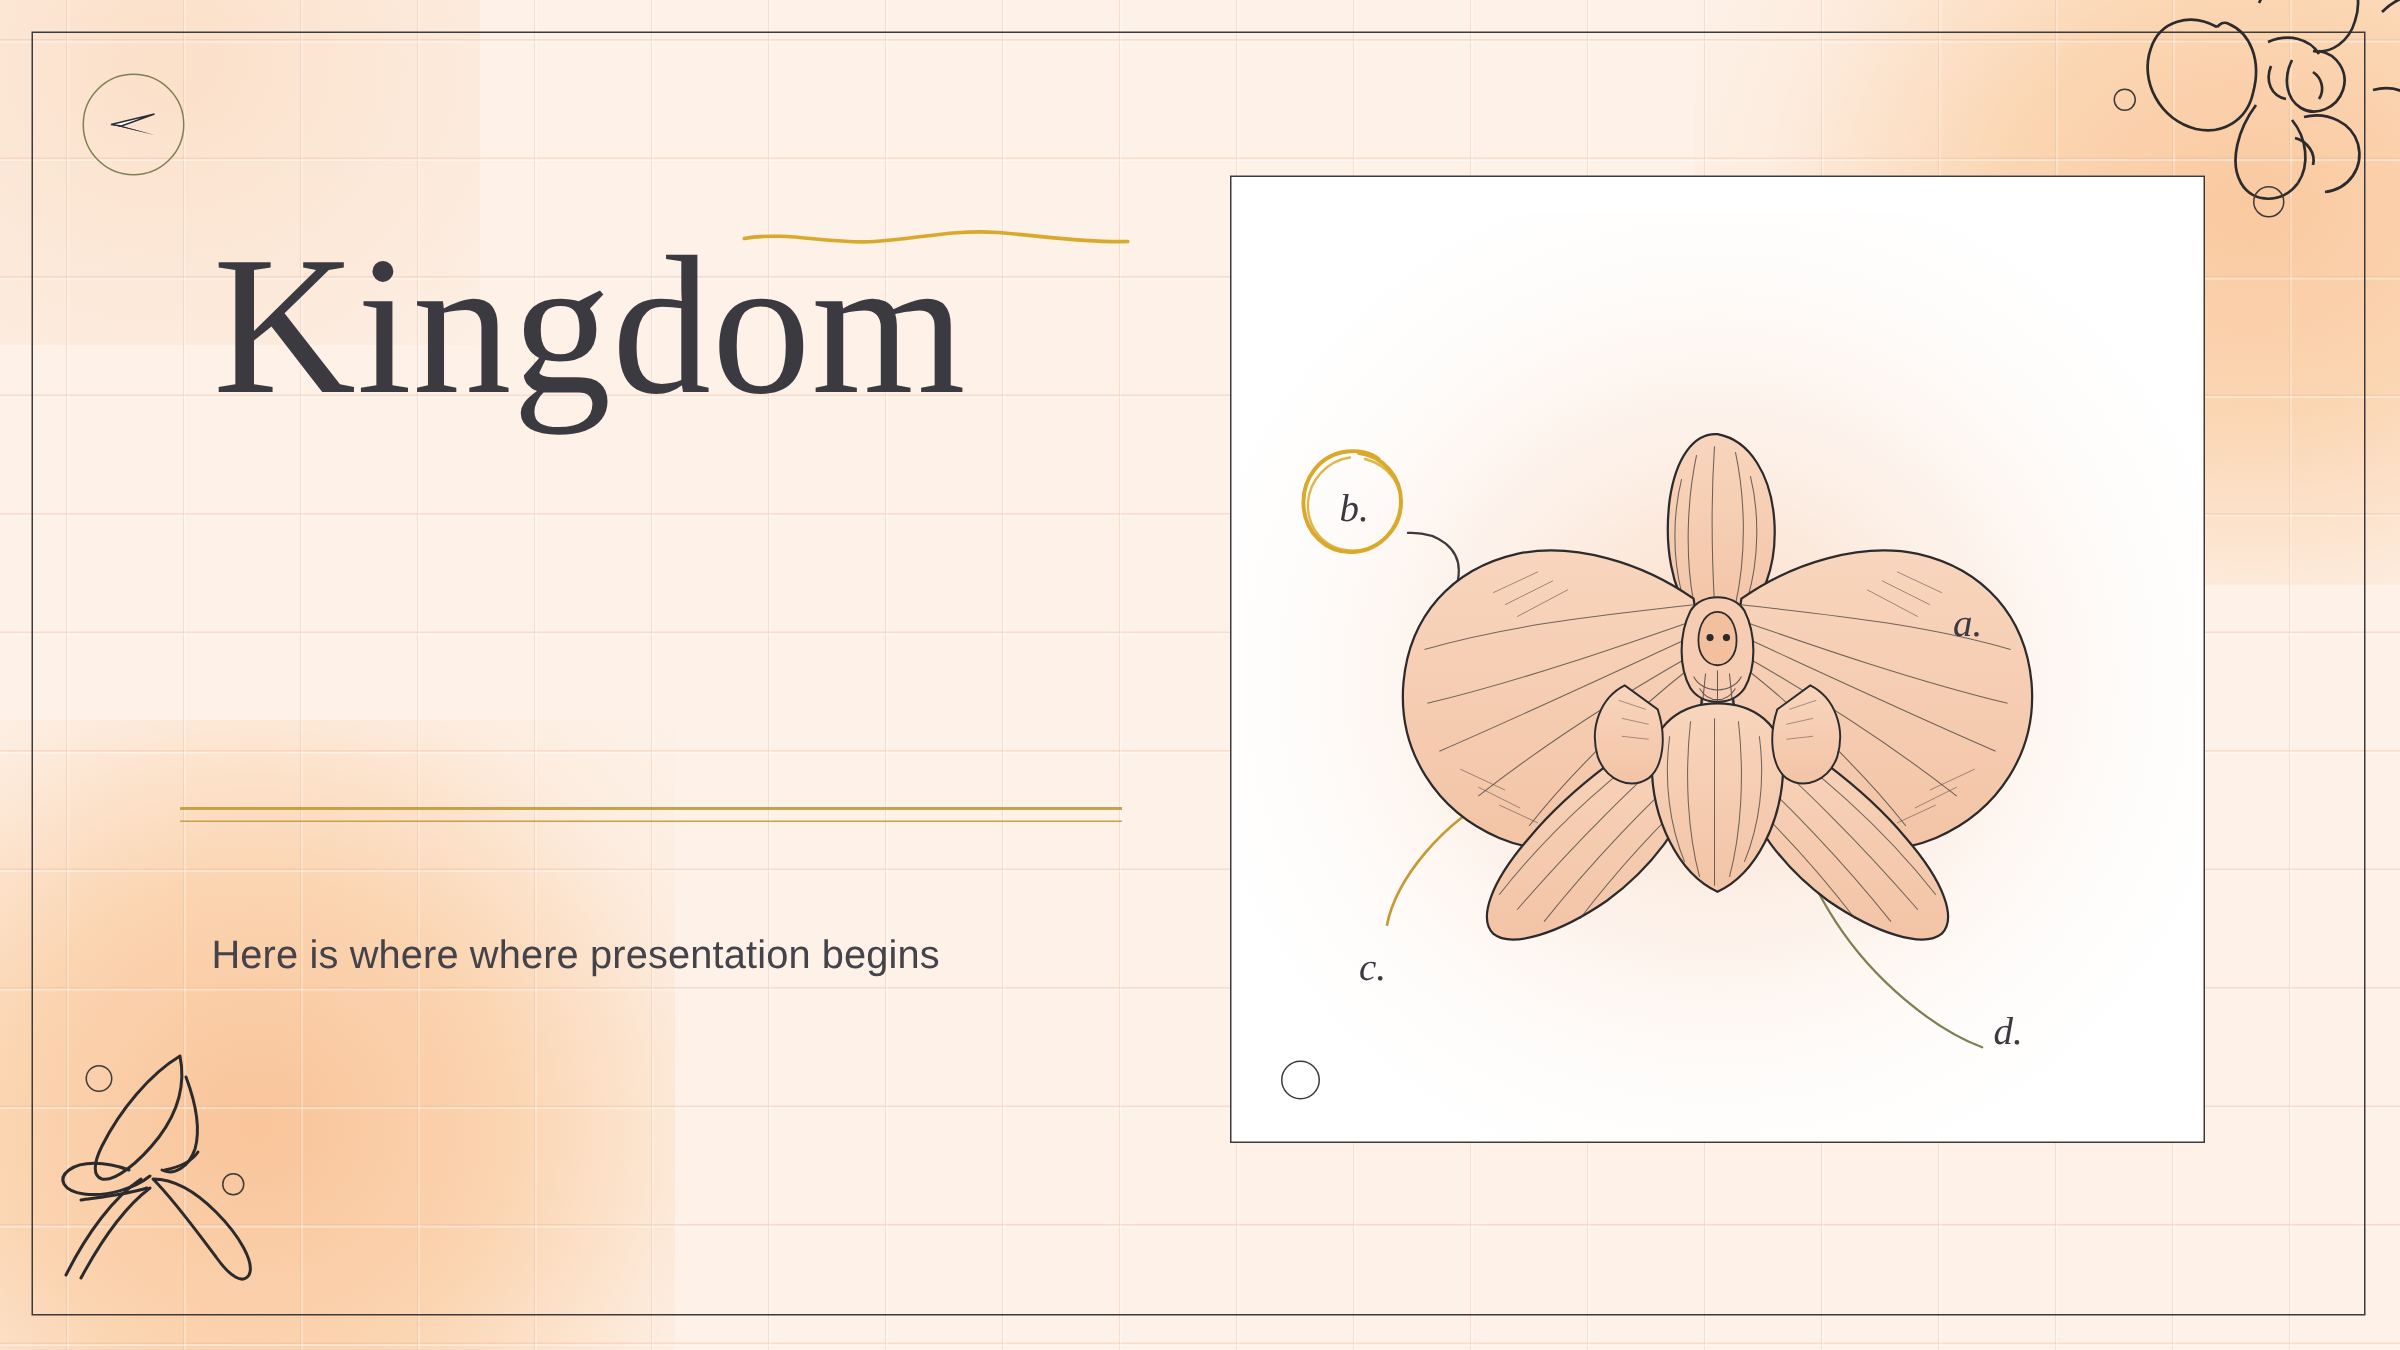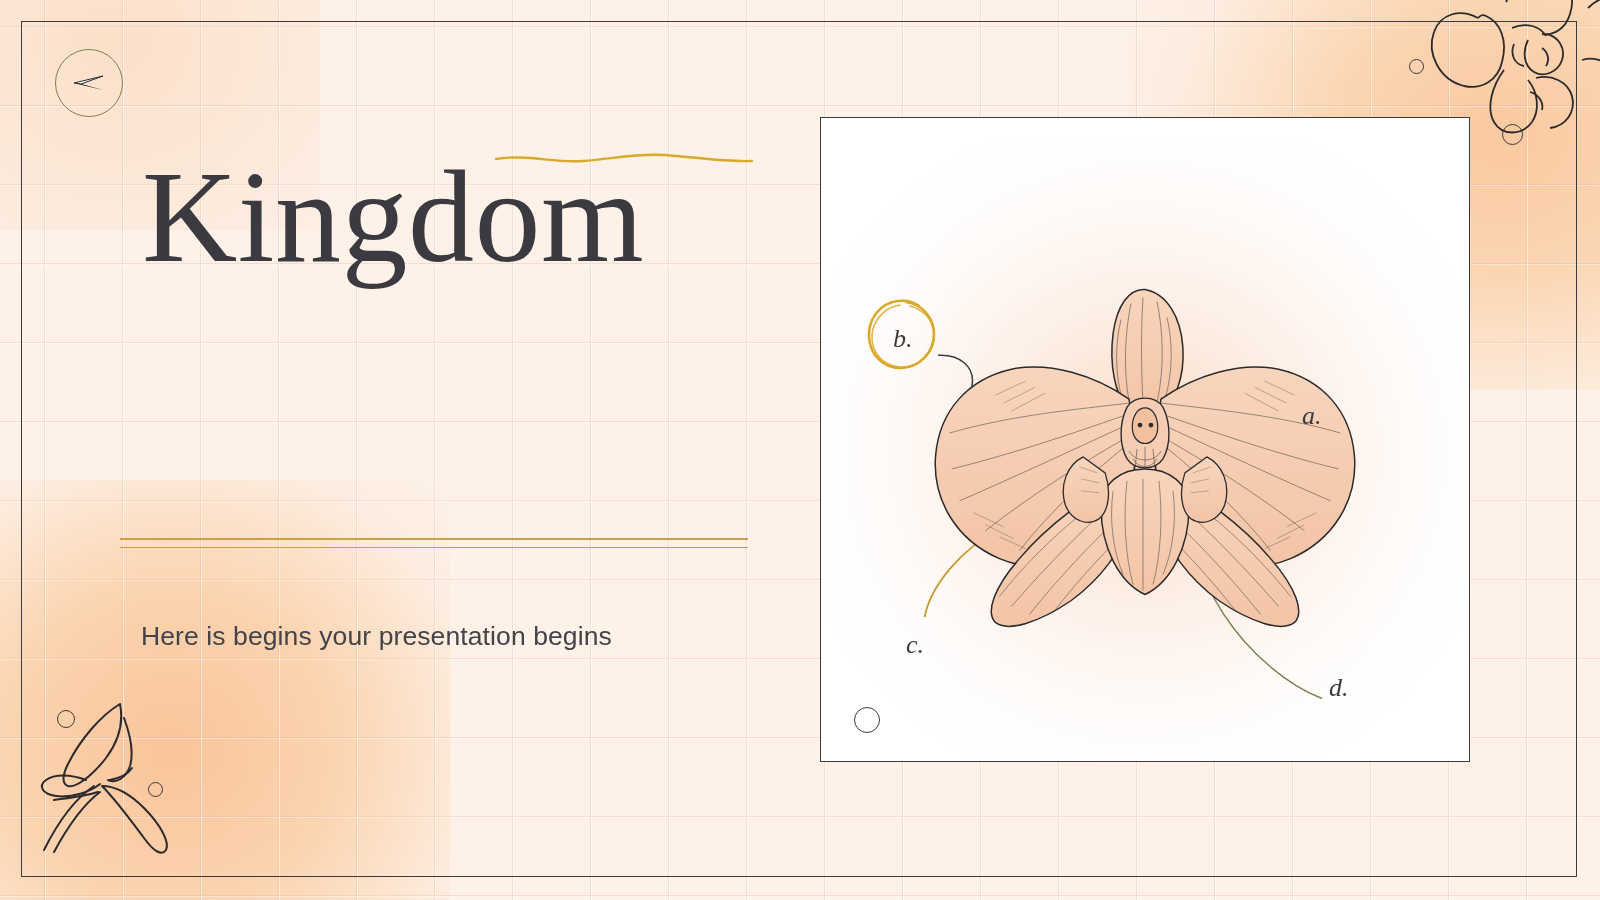--- a/index.html
+++ b/index.html
@@ -221,21 +221,21 @@
 
   <svg class="squiggle" viewBox="0 0 258 18" preserveAspectRatio="none">
     <path d="M1 9 C 30 4, 58 13, 88 11 C 118 9, 140 3, 170 5 C 198 7, 228 12, 257 11" fill="none" stroke="#d8a92a" stroke-width="2.4" stroke-linecap="round"></path>
   </svg>
 
   <div class="rule-double">
     <span></span>
       <span></span>
   </div>
 
-  <div class="subtitle">Here is begins your presentation begins</div>
+  <div class="subtitle">Here is where where presentation begins</div>
 
   <div class="card">
     <div class="card-glow"></div>
 
     <svg class="diagram" viewBox="0 0 650 645">
       <defs>
         <linearGradient id="petalFill" x1="0" y1="0" x2="0" y2="1">
           <stop offset="0%" stop-color="#f8d5bd"></stop>
           <stop offset="100%" stop-color="#f3c4a6"></stop>
         </linearGradient>

